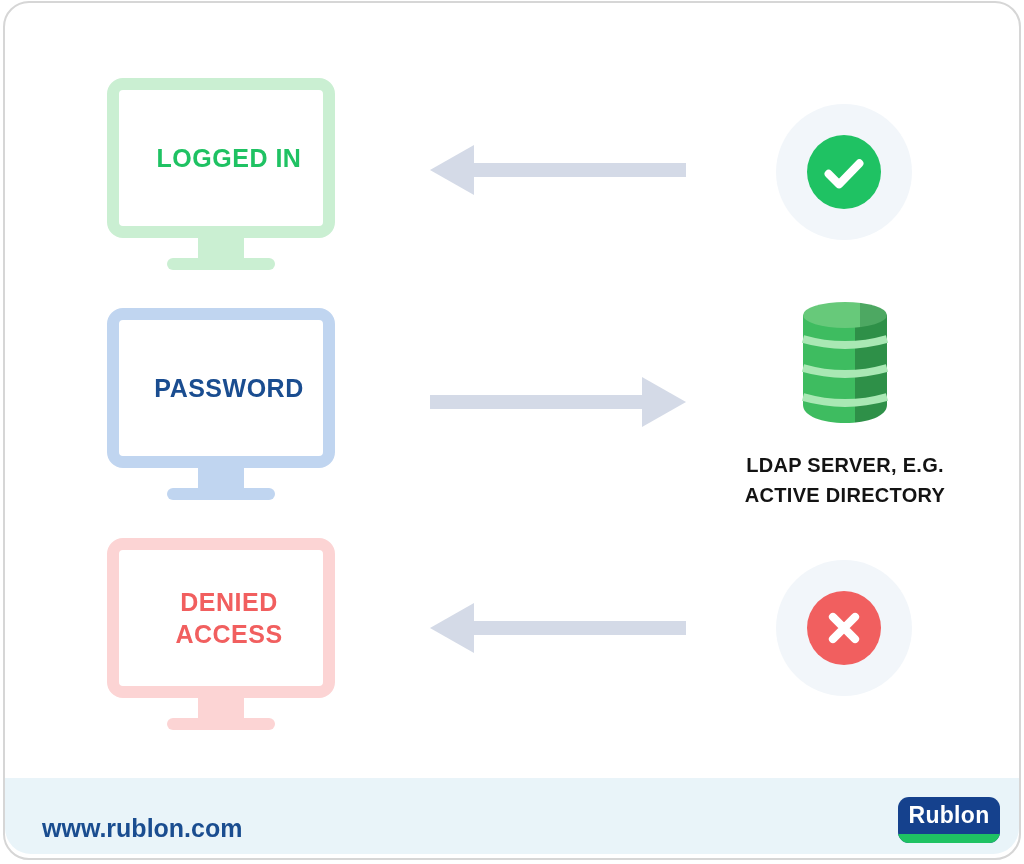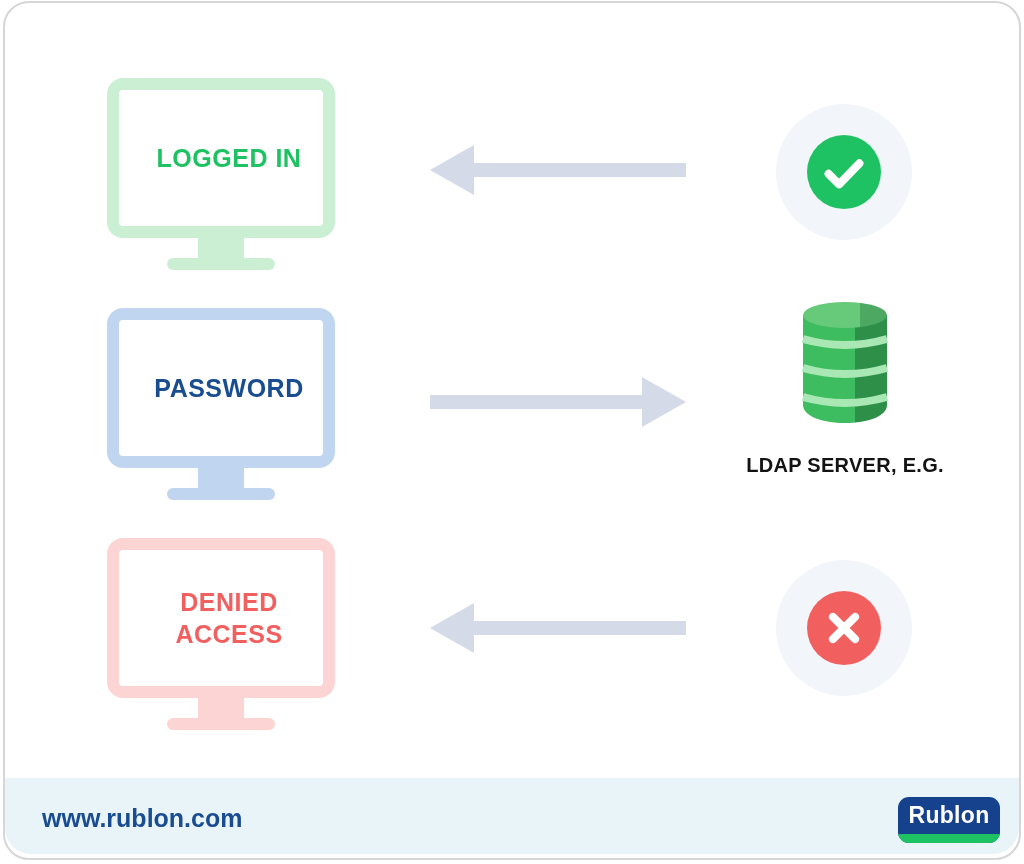--- a/index.html
+++ b/index.html
@@ -99,21 +99,21 @@
     text-align: center;
   }
 
   
   .footer {
     position: absolute; left: 5px; right: 5px; top: 778px; height: 76px;
     background: var(--footer-bg, #e9f4f9);
     border-radius: 0 0 26px 26px;
   }
   .site {
-    position: absolute; left: 37px; top: 26px;
+    position: absolute; left: 37px; top: 36px;
     font-size: 25px; font-weight: bold;
     color: var(--info-navy, #1a4d90);
   }
   .logo {
     position: absolute; right: 19px; top: 19px;
     width: 102px; height: 46px;
     border-radius: 11px;
     background: var(--logo-navy, #15418d);
     overflow: hidden;
     display: flex; flex-direction: column;
@@ -194,20 +194,21 @@
       </defs>
       <path d="M8 20 V110 C8 121 27 128 50 128 C73 128 92 121 92 110 V20 Z" fill="url(#dbBody)"></path>
       <path d="M8 44 Q50 56 92 44" fill="none" stroke="var(--db-stripe, #a9e8b4)" stroke-width="8"></path>
       <path d="M8 73 Q50 85 92 73" fill="none" stroke="var(--db-stripe, #a9e8b4)" stroke-width="8"></path>
       <path d="M8 102 Q50 114 92 102" fill="none" stroke="var(--db-stripe, #a9e8b4)" stroke-width="8"></path>
       <ellipse cx="50" cy="20" rx="42" ry="13" fill="url(#dbTop)"></ellipse>
     </svg>
   </div>
   <div class="db-label">
     <span class="line">LDAP SERVER, E.G.</span>
+    <span class="line">ACTIVE DIRECTORY</span>
   </div>
 
   <div class="halo failure">
     <svg class="badge" viewBox="0 0 24 24">
       <circle cx="12" cy="12" r="12" fill="var(--error-red, #f15f5f)"></circle>
       <path d="M8.4 8.4 L15.6 15.6 M15.6 8.4 L8.4 15.6" fill="none" stroke="#ffffff" stroke-width="2.6" stroke-linecap="round" stroke-linejoin="round"></path>
     </svg>
   </div>
 
   <div class="footer">

